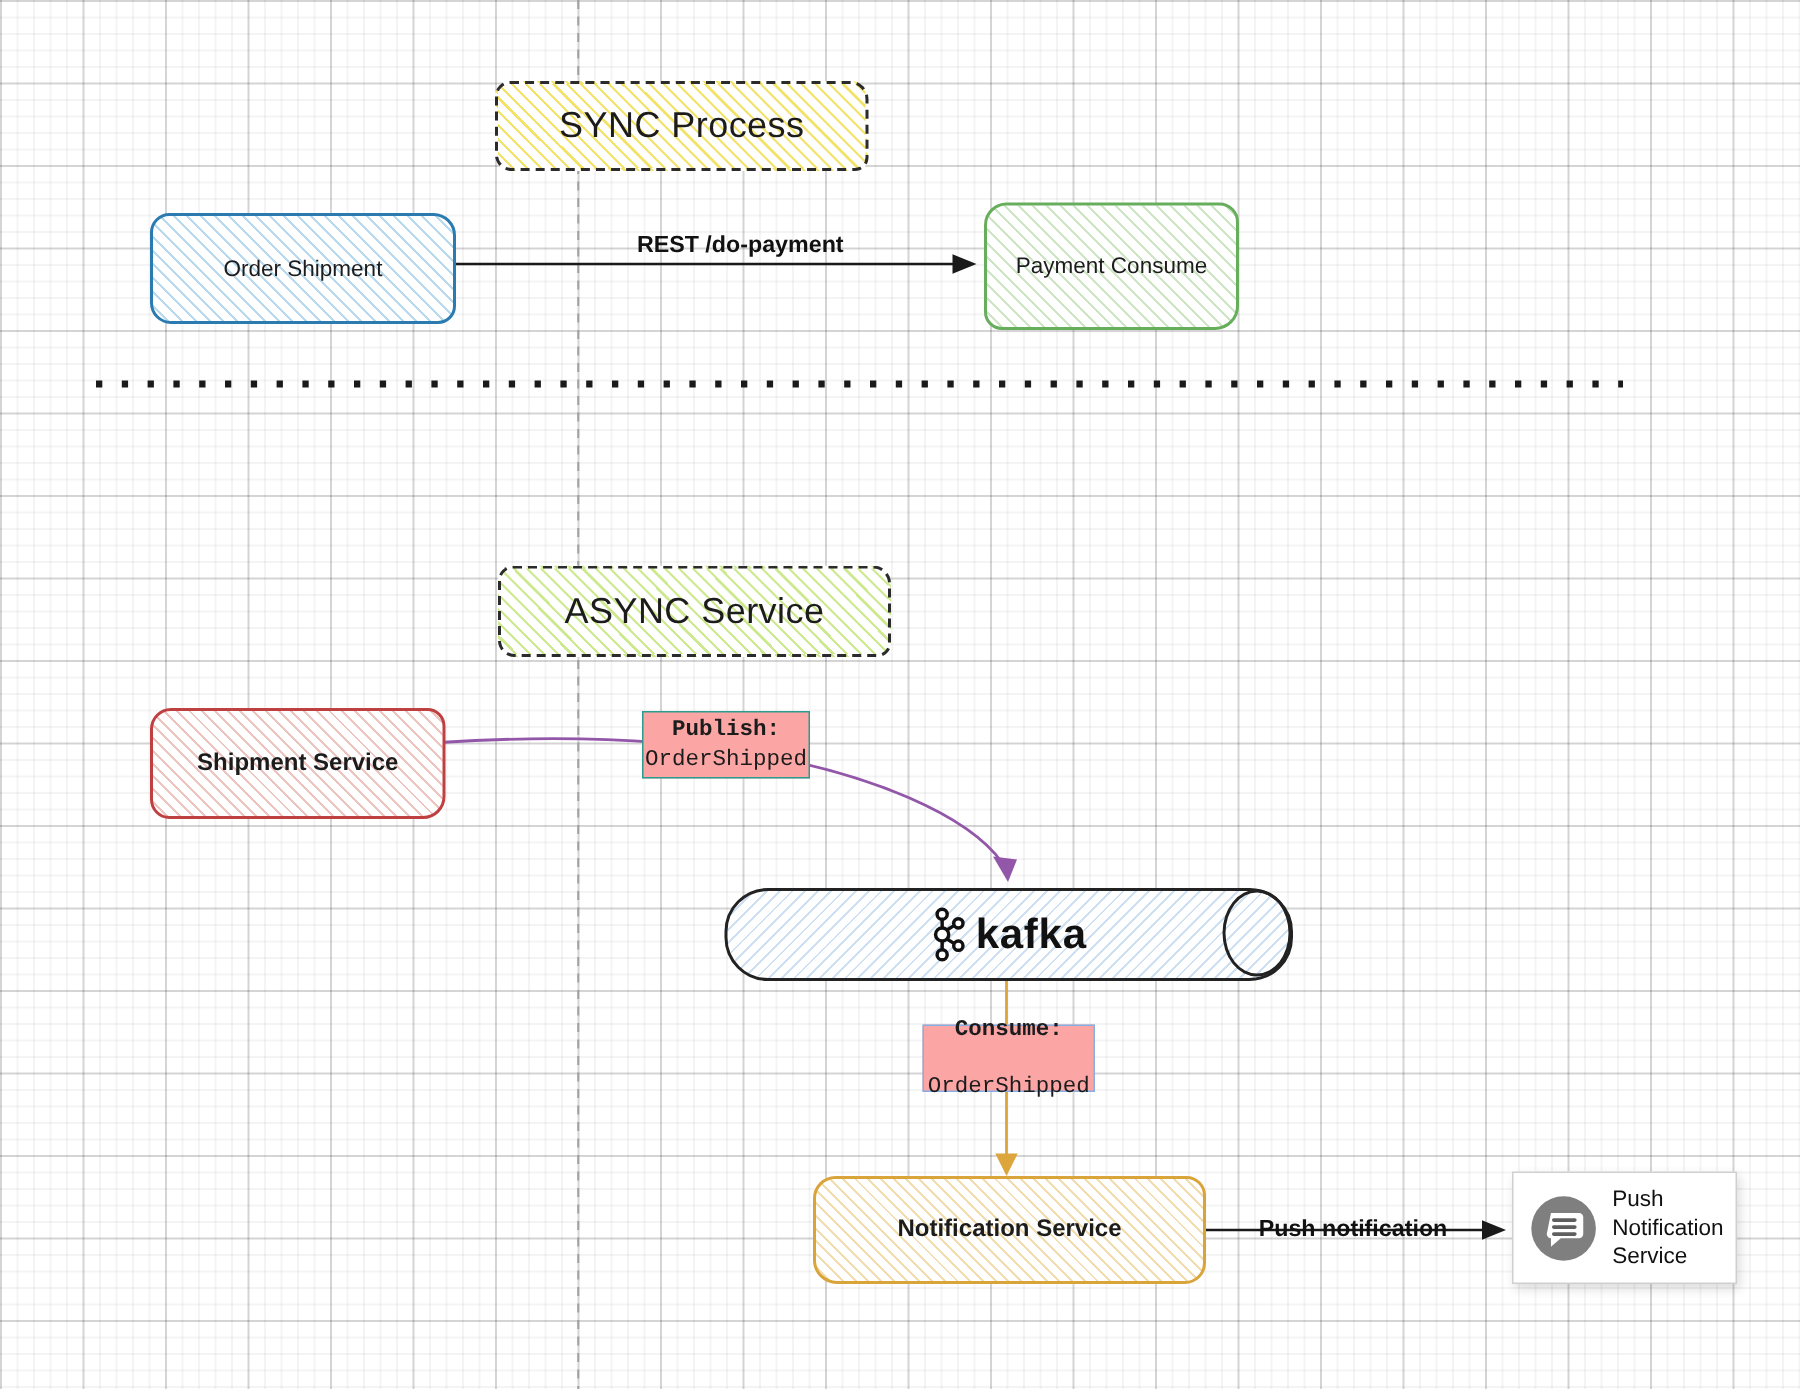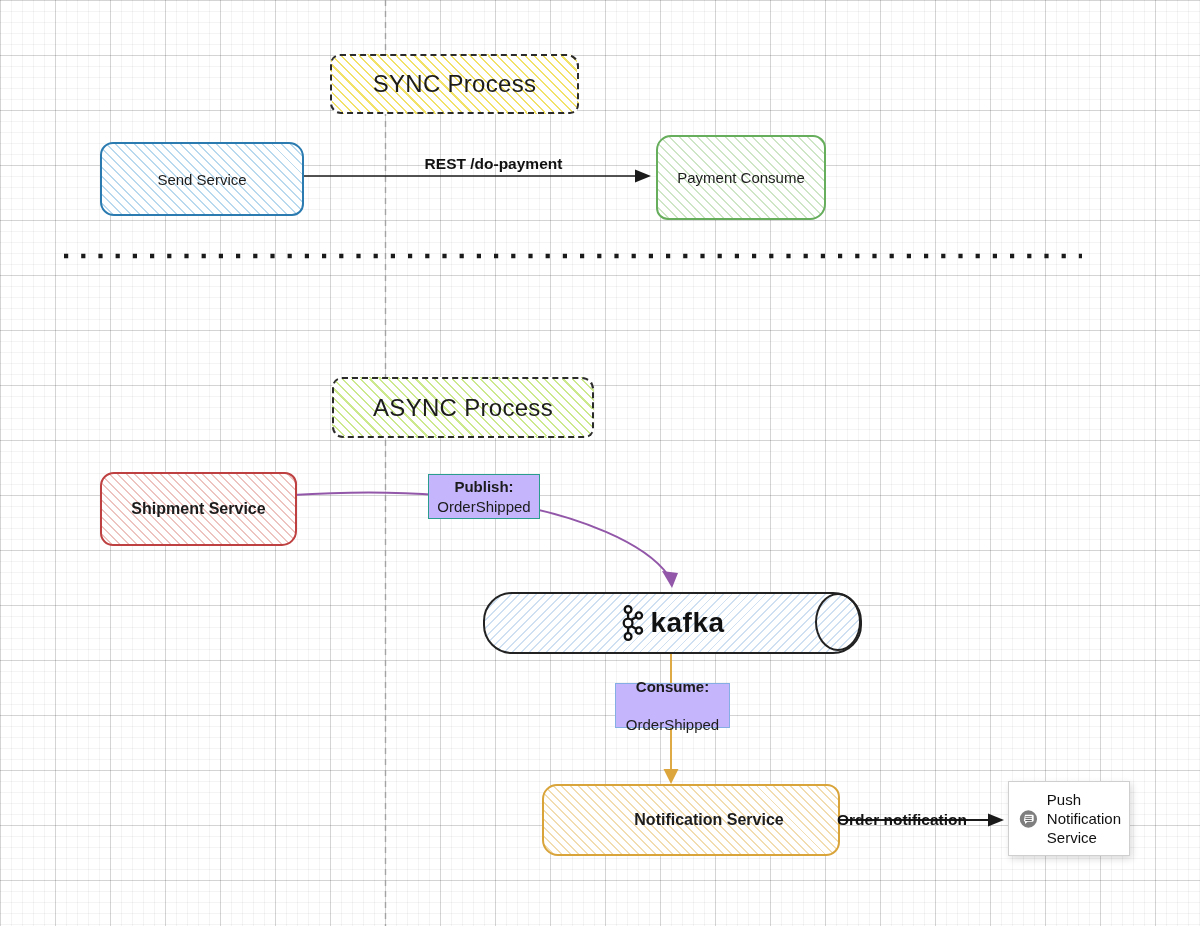--- a/index.html
+++ b/index.html
@@ -21,32 +21,32 @@
   }
   .section-label{
     border:2.6px dashed #2b2b2b;border-radius:10px 12px 9px 11px;
     font-size:24px;letter-spacing:.3px;
   }
   .hatch-yellow{background-image:repeating-linear-gradient(45deg,#f3e268 0 1.5px,transparent 1.5px 6.5px);}
   .hatch-asyncgreen{background-image:repeating-linear-gradient(45deg,#cde98e 0 1.5px,transparent 1.5px 6.5px);}
   .hatch-blue{background-image:repeating-linear-gradient(45deg,#b9d9ee 0 1.4px,transparent 1.4px 6.5px);}
   .hatch-green{background-image:repeating-linear-gradient(45deg,#cfe6c6 0 1.4px,transparent 1.4px 6.5px);}
   .hatch-red{background-image:repeating-linear-gradient(45deg,#eec4c0 0 1.4px,transparent 1.4px 6px);margin-top:12px;}
-  .hatch-gold{background-image:repeating-linear-gradient(45deg,#f2ddb0 0 1.4px,transparent 1.4px 6px);padding-left:36px;}
+  .hatch-gold{background-image:repeating-linear-gradient(45deg,#f2ddb0 0 1.4px,transparent 1.4px 6px);}
   .hatch-kafka{background-image:repeating-linear-gradient(135deg,#cfe0f2 0 1.3px,transparent 1.3px 6px);}
   .svc-order{border:2.2px solid #2b7bb0;border-radius:13px 15px 12px 14px;}
   .svc-payment{border:2.2px solid #66ad5c;border-radius:15px 13px 16px 12px;}
   .svc-shipment{border:2.2px solid #bf4040;border-radius:14px 12px 15px 13px;font-weight:bold;font-size:16px;}
   .svc-notification{border:2.2px solid #d9a43a;border-radius:15px 13px 14px 16px;font-weight:bold;font-size:16px;}
   .edge-label{
     position:absolute;z-index:3;text-align:center;font-weight:bold;font-size:15.5px;color:#111;
   }
   .event-label{
-    position:absolute;z-index:3;background:#c4b5fd;text-align:center;
-    display:flex;flex-direction:column;justify-content:center;line-height:20px;font-size:15px;
+    position:absolute;z-index:3;background:#fca5a5;text-align:center;
+    display:flex;flex-direction:column;justify-content:center;line-height:20px;font-size:15px;font-family:Liberation Mono, monospace;
   }
   .event-label .ttl{font-weight:bold;}
   .publish-box{border:1.6px solid #2a9d8f;}
   .consume-box{border:1.6px solid #85aee4;gap:18px;}
   .cylinder{
     position:absolute;z-index:2;border:2.2px solid #222;border-radius:29px;
     background-color:#fff;display:flex;align-items:center;justify-content:center;gap:3px;
   }
   .cyl-endcap{
     position:absolute;right:-1px;top:-1px;width:42px;height:54px;
@@ -86,31 +86,31 @@
     <line x1="801" y1="820" x2="997" y2="820" stroke="#1a1a1a" stroke-width="1.8"></line>
     <polygon points="1004,820 988,813.5 988,826.5" fill="#1a1a1a"></polygon>
   </g>
 </svg>
 
 <div class="node section-label hatch-yellow" style="left:330px;top:54px;width:245px;height:56px;">
   <span>SYNC Process</span>
 </div>
 
 <div class="node svc-order hatch-blue" style="left:100px;top:142px;width:200px;height:70px;">
-  <span>Send Service</span>
+  <span>Order Shipment</span>
 </div>
 
 <div class="edge-label" style="left:421px;top:155px;width:145px;">REST /do-payment</div>
 
 <div class="node svc-payment hatch-green" style="left:656px;top:135px;width:166px;height:81px;">
   <span>Payment Consume</span>
 </div>
 
 <div class="node section-label hatch-asyncgreen" style="left:332px;top:377px;width:258px;height:57px;">
-  <span>ASYNC Process</span>
+  <span>ASYNC Service</span>
 </div>
 
 <div class="node svc-shipment hatch-red" style="left:100px;top:460px;width:193px;height:70px;">
   <span>Shipment Service</span>
 </div>
 
 <div class="event-label publish-box" style="left:428px;top:474px;width:110px;height:43px;">
   <span class="ttl">Publish:</span>
   <span>OrderShipped</span>
 </div>
@@ -135,23 +135,23 @@
 
 <div class="event-label consume-box" style="left:615px;top:683px;width:113px;height:43px;">
   <span class="ttl">Consume:</span>
   <span>OrderShipped</span>
 </div>
 
 <div class="node svc-notification hatch-gold" style="left:542px;top:784px;width:258px;height:68px;">
   <span>Notification Service</span>
 </div>
 
-<div class="edge-label" style="left:828px;top:811px;width:148px;">Order notification</div>
+<div class="edge-label" style="left:828px;top:811px;width:148px;">Push notification</div>
 
-<div class="push-card" style="left:1008px;top:781px;width:122px;height:75px;">
+<div class="push-card" style="left:1008px;top:781px;width:150px;height:75px;">
   <svg width="50" height="50" viewBox="0 0 50 50">
     <circle cx="25" cy="25" r="23" fill="#7f7f7f"></circle>
     <path d="M15 15 h20 a3 3 0 0 1 3 3 v12 a3 3 0 0 1 -3 3 h-13 l-7 6 v-6 a3 3 0 0 1 -3 -3 z" fill="#ffffff" transform="translate(1,-1)"></path>
     <g stroke="#5f5f5f" stroke-width="2.6" stroke-linecap="round">
       <line x1="18" y1="19" x2="33" y2="19"></line>
       <line x1="18" y1="24" x2="33" y2="24"></line>
       <line x1="18" y1="29" x2="33" y2="29"></line>
     </g>
   </svg>
   <div class="push-text">

